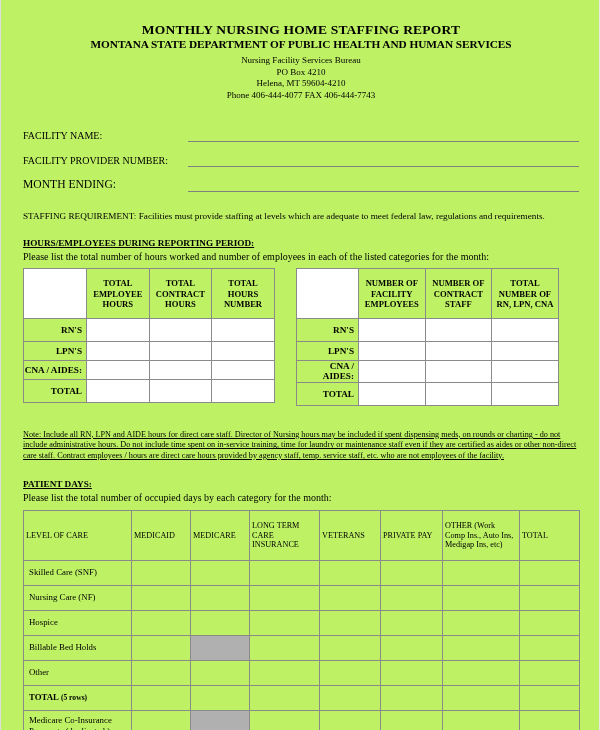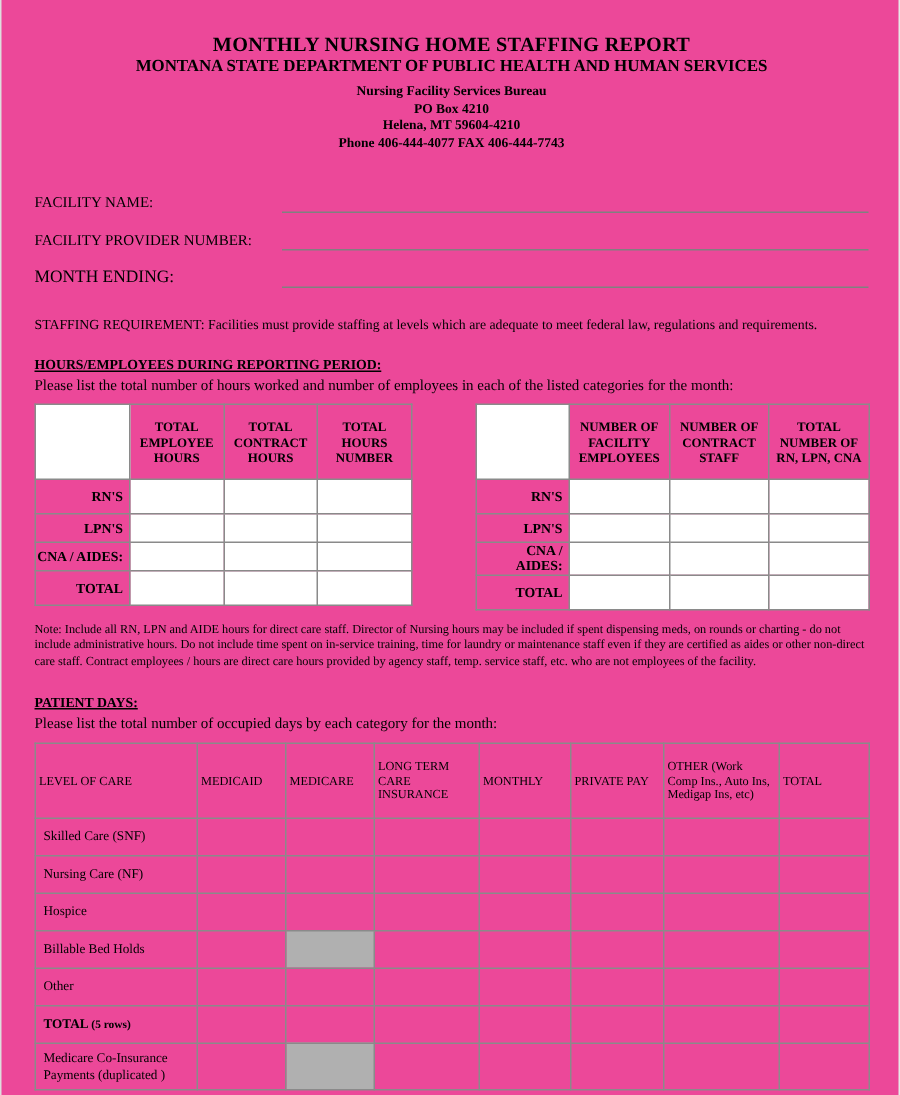--- a/index.html
+++ b/index.html
@@ -13,21 +13,21 @@
     overflow: hidden;
     font-family: "Liberation Serif", "DejaVu Serif", serif;
     color: #000000;
     position: relative;
   }
   .page {
     position: absolute;
     left: 0; top: 0;
     width: 600px;
     height: 730px;
-    background: #ec4899;
+    background: #bef264;
     box-sizing: border-box;
     border-left: 1px solid #dedede;
     border-right: 1px solid #e8e8e8;
   }
   .inner {
     position: absolute;
     left: 22px;
     top: 0;
     width: 556px;
   }
@@ -41,21 +41,21 @@
     margin-top: 22px;
   }
   .dept-name {
     text-align: center;
     font-weight: bold;
     font-size: 11.3px;
     letter-spacing: -0.05px;
   }
   .dept-sub {
     text-align: center;
-    font-weight: bold;
+    font-weight: normal;
     font-size: 9px;
     margin-top: 5px;
     line-height: 11.6px;
   }
 
   
   .fields {
     margin-top: 27px;
   }
   .field-row {
@@ -99,21 +99,20 @@
   .section-sub {
     font-size: 10px;
     margin-top: 2px;
     line-height: 10.5px;
   }
 
   
   .tables-wrap {
     display: flex;
     margin-top: 6px;
-    justify-content: space-between;
   }
   .tbl-left { width: 251px; }
   .tbl-gap  { width: 22px; }
   .tbl-right { width: 262px; }
 
   table.grid {
     border-collapse: collapse;
     width: 100%;
     table-layout: fixed;
   }
@@ -144,22 +143,23 @@
   
   .tbl-left col.c0 { width: 63px; }
   .tbl-left col.cx { width: 62.6px; }
   .tbl-right col.c0 { width: 62px; }
   .tbl-right col.cx { width: 66.6px; }
 
   
   .note-para {
     font-size: 8.2px;
     line-height: 10.6px;
-    margin-top: 8px;
+    margin-top: 24px;
     text-align: left;
+    text-decoration: underline;
   }
 
   
   .pd-wrap { margin-top: 6px; }
   table.pd {
     border-collapse: collapse;
     width: 556px;
     table-layout: fixed;
   }
   table.pd td {
@@ -342,21 +342,21 @@
             <col class="c-pp">
             <col class="c-other">
             <col class="c-total">
         </colgroup>
         <tbody>
           <tr>
             <td class="hd">LEVEL OF CARE</td>
             <td class="hd">MEDICAID</td>
             <td class="hd">MEDICARE</td>
             <td class="hd">LONG TERM CARE INSURANCE</td>
-            <td class="hd">MONTHLY</td>
+            <td class="hd">VETERANS</td>
             <td class="hd">PRIVATE PAY</td>
             <td class="hd">OTHER (Work Comp Ins., Auto Ins, Medigap Ins, etc)</td>
             <td class="hd">TOTAL</td>
           </tr>
 
           <tr>
             <td class="lab">Skilled Care (SNF)</td>
             <td class="cell"></td>
             <td class="cell"></td>
             <td class="cell"></td>

